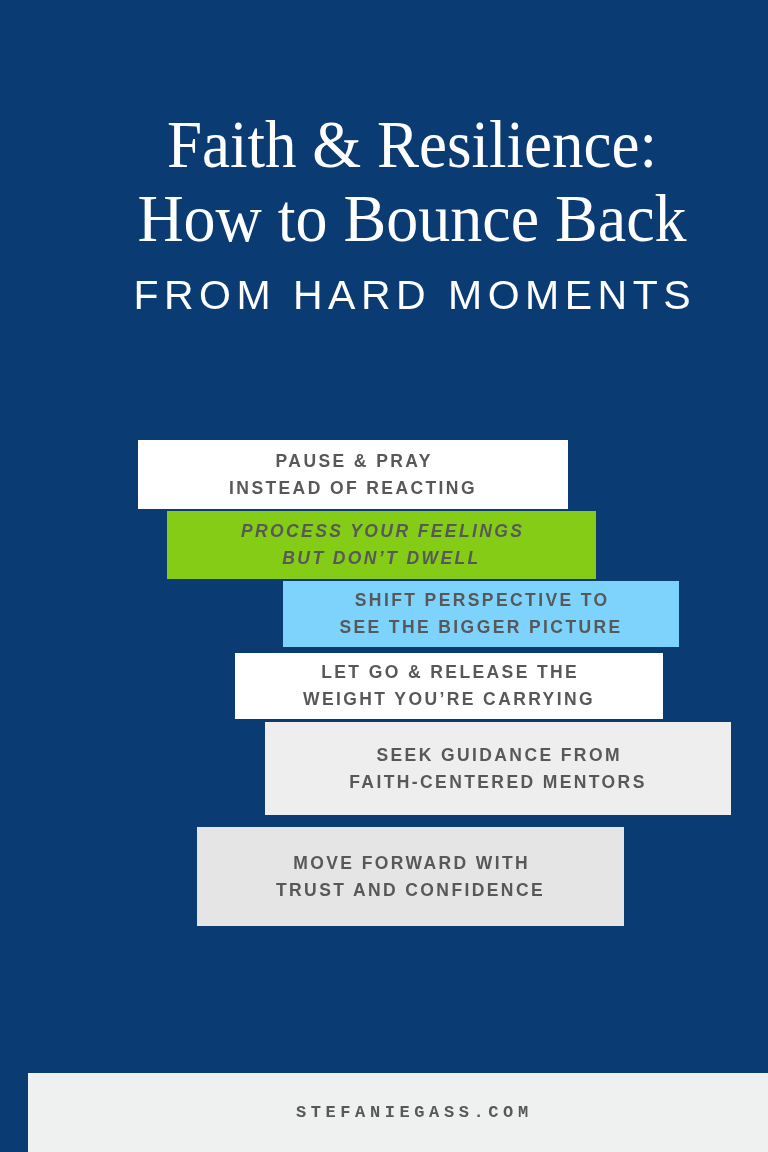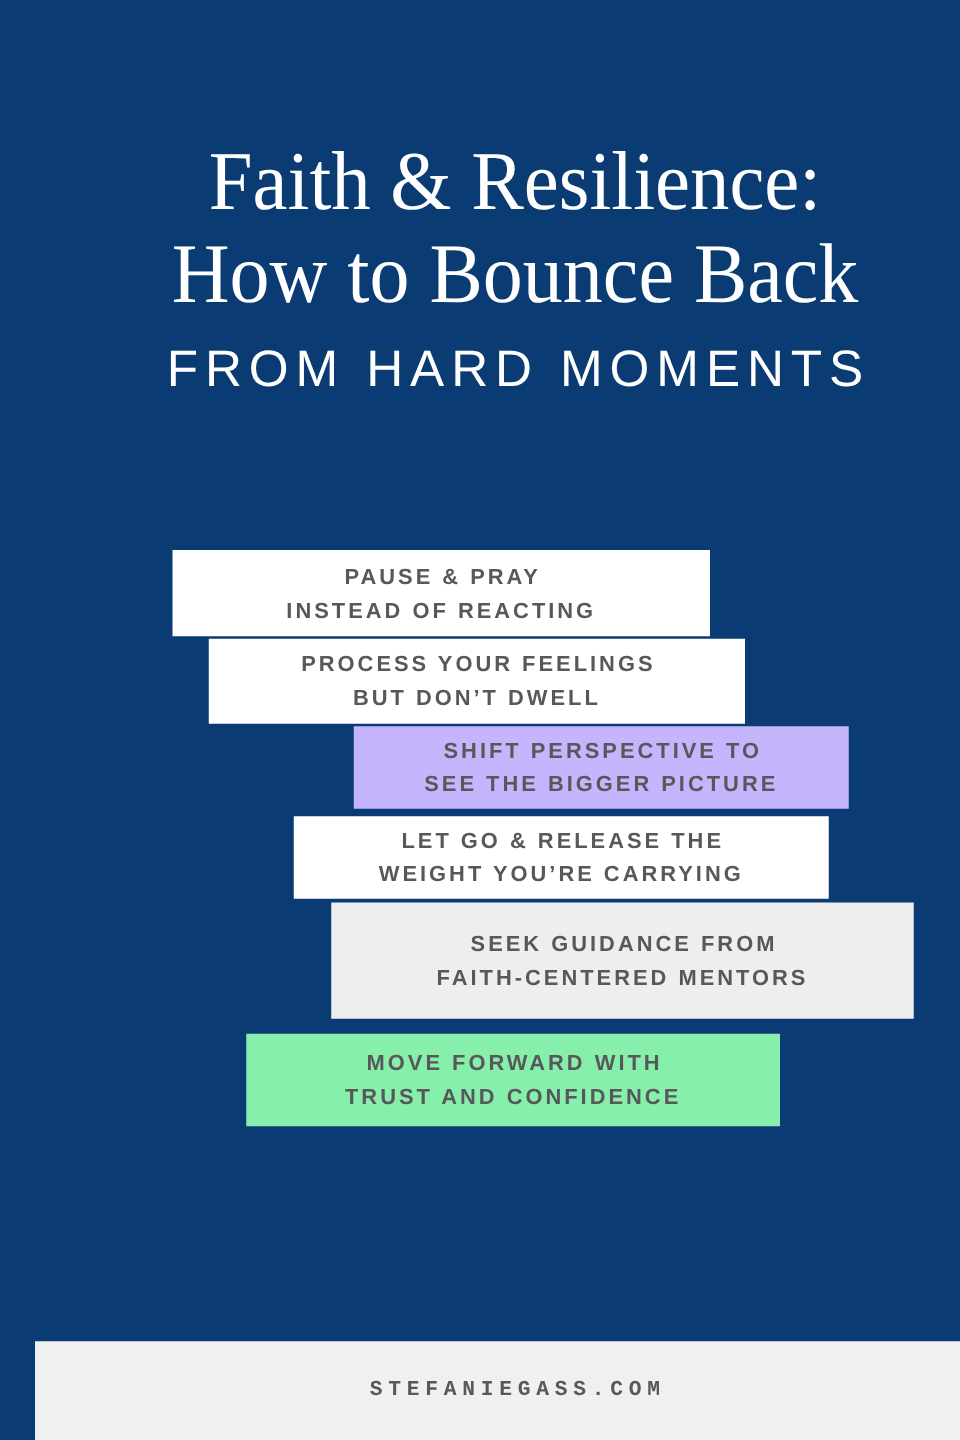--- a/index.html
+++ b/index.html
@@ -122,41 +122,41 @@
     <div class="subtitle">FROM HARD MOMENTS</div>
   </div>
 
   <div class="card-stack">
 
     <div class="step-card" style="left:110px; top:440px; width:430px; height:69px; background:#ffffff;">
       <div class="card-text">PAUSE &amp; PRAY
 INSTEAD OF REACTING</div>
     </div>
 
-    <div class="step-card" style="left:139px; top:511px; width:429px; height:68px; background:#ffffff;">
+    <div class="step-card" style="left:139px; top:511px; width:429px; height:68px; background:#84cc16;font-style:italic;">
       <div class="card-text">PROCESS YOUR FEELINGS
 BUT DON’T DWELL</div>
     </div>
 
-    <div class="step-card" style="left:255px; top:581px; width:396px; height:66px; background:#c4b5fd;">
+    <div class="step-card" style="left:255px; top:581px; width:396px; height:66px; background:#7dd3fc;">
       <div class="card-text">SHIFT PERSPECTIVE TO
 SEE THE BIGGER PICTURE</div>
     </div>
 
     <div class="step-card" style="left:237px; top:722px; width:466px; height:93px; background:#eeeeee;">
       <div class="card-text">SEEK GUIDANCE FROM
 FAITH-CENTERED MENTORS</div>
     </div>
 
     <div class="step-card" style="left:207px; top:653px; width:428px; height:66px; background:#ffffff;">
       <div class="card-text">LET GO &amp; RELEASE THE
 WEIGHT YOU’RE CARRYING</div>
     </div>
 
-    <div class="step-card" style="left:169px; top:827px; width:427px; height:74px; background:#86efac;">
+    <div class="step-card" style="left:169px; top:827px; width:427px; height:99px; background:#e5e5e5;">
       <div class="card-text">MOVE FORWARD WITH
 TRUST AND CONFIDENCE</div>
     </div>
 
   </div>
 
   <div class="footer">
     <div class="footer-text">STEFANIEGASS.COM</div>
   </div>
 

